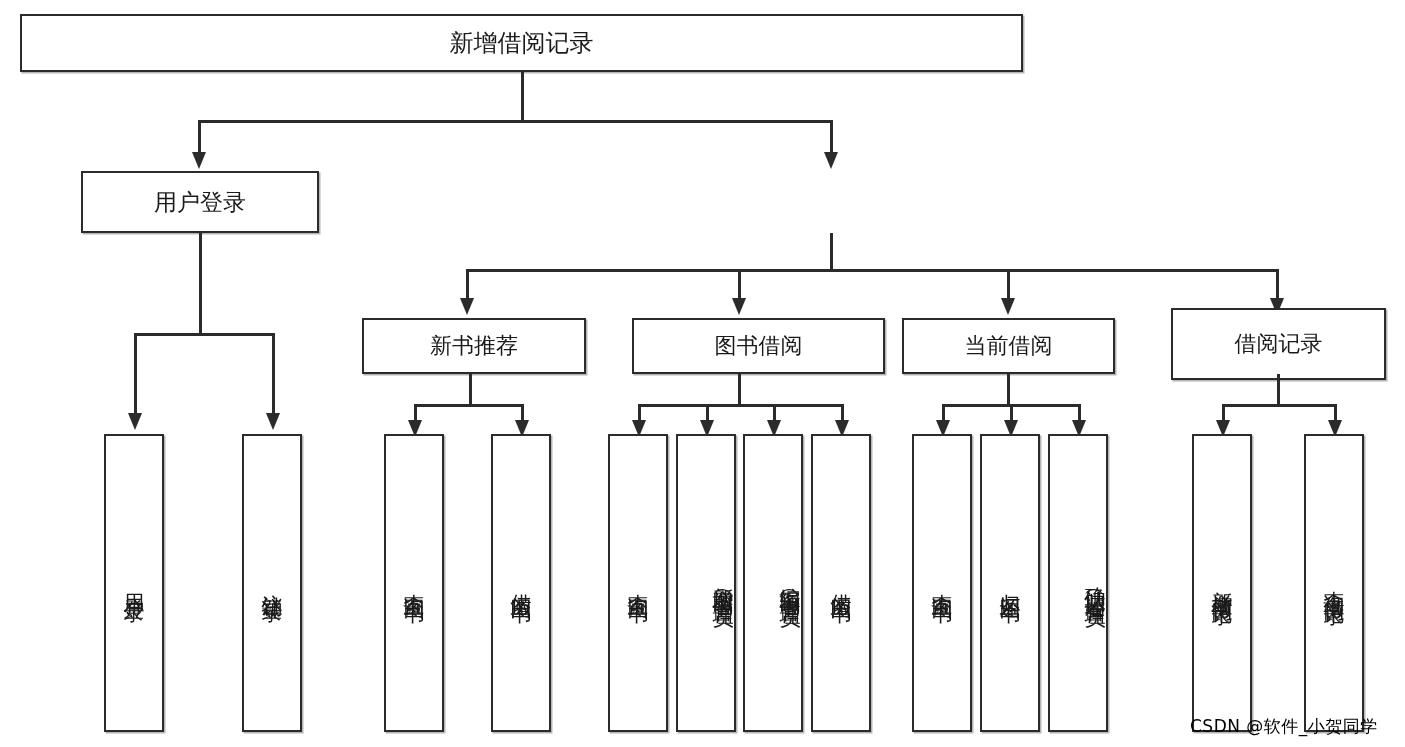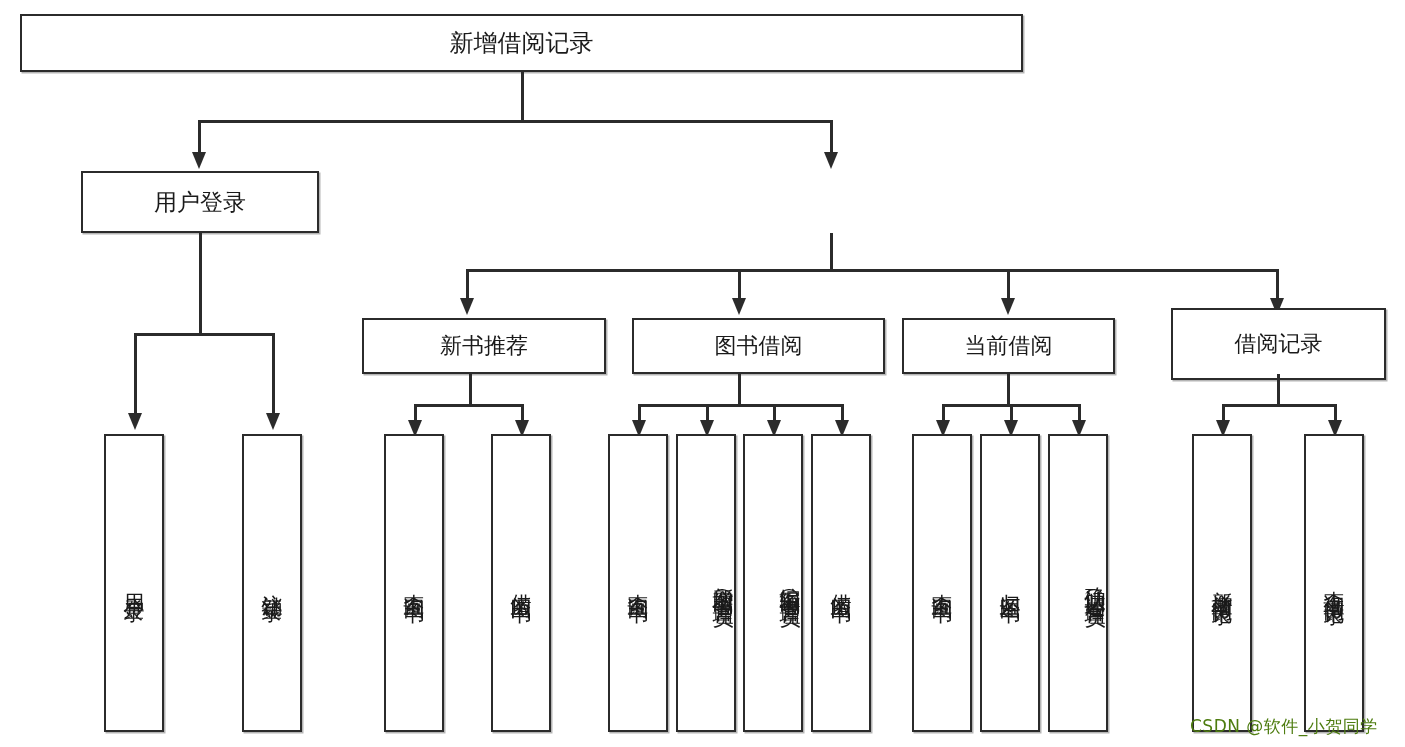--- a/index.html
+++ b/index.html
@@ -61,21 +61,21 @@
     position: absolute;
     width: 0;
     height: 0;
     border-left: 7px solid transparent;
     border-right: 7px solid transparent;
     border-top: 17px solid #2b2b2b;
   }
   .watermark {
     position: absolute;
     font-size: 17px;
-    color: #4d7c0f;
+    color: #000000;
     white-space: nowrap;
     letter-spacing: 0.5px;
   }
 </style>
 </head>
 <body>
 
 <div id="canvas">
 
   <div class="node root" style="left:20px; top:14px; width:1003px; height:58px;">
@@ -106,21 +106,21 @@
   <div class="edge h" style="left:466px; top:269px; width:812px;"></div>
   <div class="edge v" style="left:466px; top:269px; height:31px;"></div>
   <div class="arrow" style="left:460px; top:298px;"></div>
   <div class="edge v" style="left:738px; top:269px; height:31px;"></div>
   <div class="arrow" style="left:732px; top:298px;"></div>
   <div class="edge v" style="left:1007px; top:269px; height:31px;"></div>
   <div class="arrow" style="left:1001px; top:298px;"></div>
   <div class="edge v" style="left:1276px; top:269px; height:31px;"></div>
   <div class="arrow" style="left:1270px; top:298px;"></div>
 
-  <div class="node level2" style="left:362px; top:318px; width:244px; height:56px;">
+  <div class="node level2" style="left:362px; top:318px; width:224px; height:56px;">
     <span>新书推荐</span>
   </div>
   <div class="node level2" style="left:632px; top:318px; width:253px; height:56px;">
     <span>图书借阅</span>
   </div>
   <div class="node level2" style="left:902px; top:318px; width:213px; height:56px;">
     <span>当前借阅</span>
   </div>
   <div class="node level2" style="left:1171px; top:308px; width:215px; height:72px;">
     <span>借阅记录</span>

